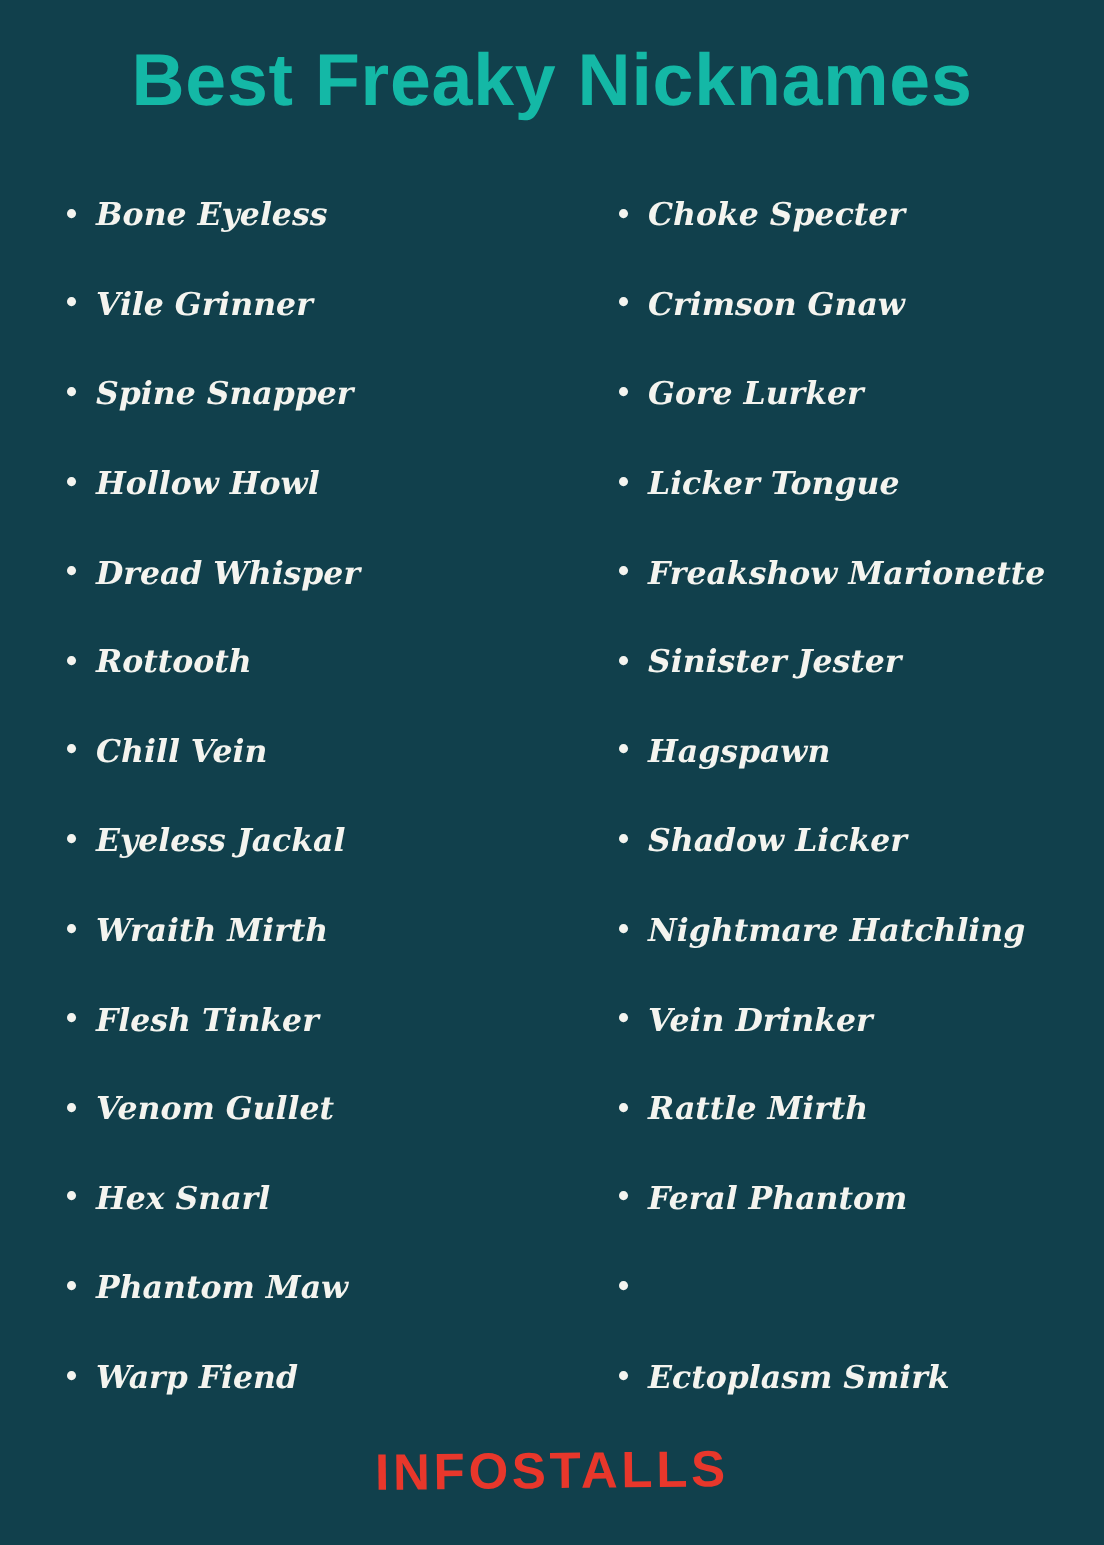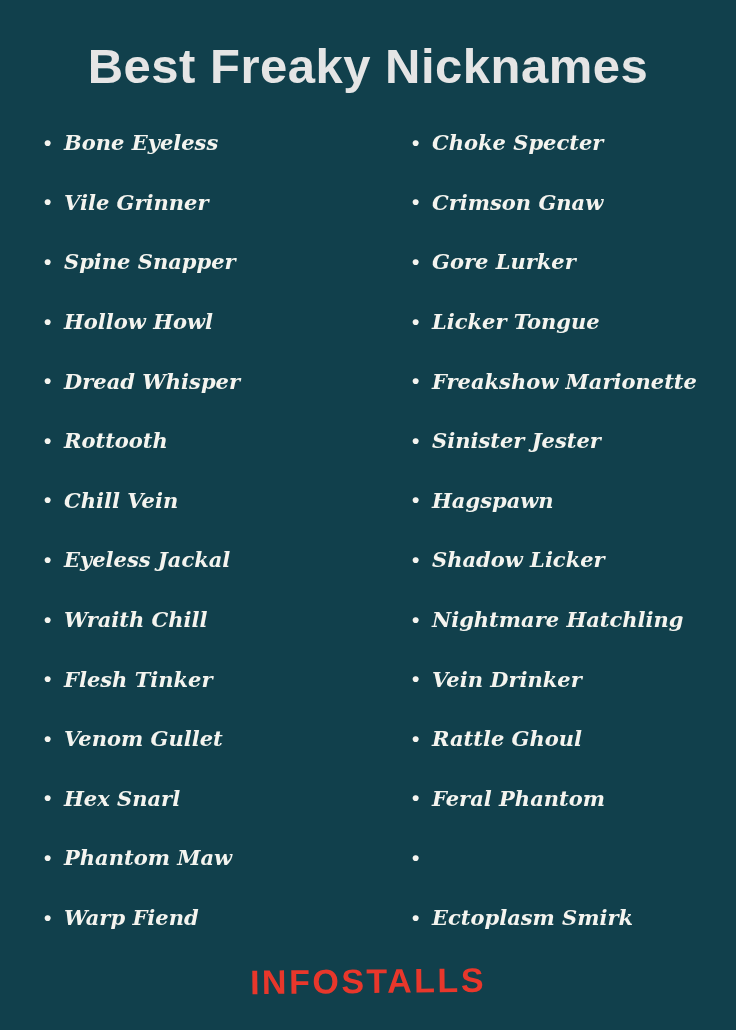--- a/index.html
+++ b/index.html
@@ -9,27 +9,27 @@
     background: #11404C;
     position: relative;
     overflow: hidden;
     font-family: "Liberation Sans", sans-serif;
   }
   .header {
     padding-top: 20px;
     text-align: center;
   }
   .page-title {
-    margin: 16px;
+    margin: 4px;
     font-family: "Liberation Sans", sans-serif;
     font-weight: 800;
     font-size: 49px;
     line-height: 1.25;
     letter-spacing: 0.5px;
-    color: #e5e5e5;
+    color: #14b8a6;
   }
   .columns {
     position: absolute;
     top: 113px;
     left: 0;
     width: 736px;
     display: flex;
   }
   .col {
     width: 368px;
@@ -107,21 +107,21 @@
     <li class="item">
         <span class="bullet">•</span>
         <span>Chill Vein</span>
       </li>
     <li class="item">
         <span class="bullet">•</span>
         <span>Eyeless Jackal</span>
       </li>
     <li class="item">
         <span class="bullet">•</span>
-        <span>Wraith Chill</span>
+        <span>Wraith Mirth</span>
       </li>
     <li class="item">
         <span class="bullet">•</span>
         <span>Flesh Tinker</span>
       </li>
     <li class="item">
         <span class="bullet">•</span>
         <span>Venom Gullet</span>
       </li>
     <li class="item">
@@ -173,21 +173,21 @@
     <li class="item">
         <span class="bullet">•</span>
         <span>Nightmare Hatchling</span>
       </li>
     <li class="item">
         <span class="bullet">•</span>
         <span>Vein Drinker</span>
       </li>
     <li class="item">
         <span class="bullet">•</span>
-        <span>Rattle Ghoul</span>
+        <span>Rattle Mirth</span>
       </li>
     <li class="item">
         <span class="bullet">•</span>
         <span>Feral Phantom</span>
       </li>
     <li class="item">
         <span class="bullet">•</span>
       </li>
     <li class="item">
         <span class="bullet">•</span>

